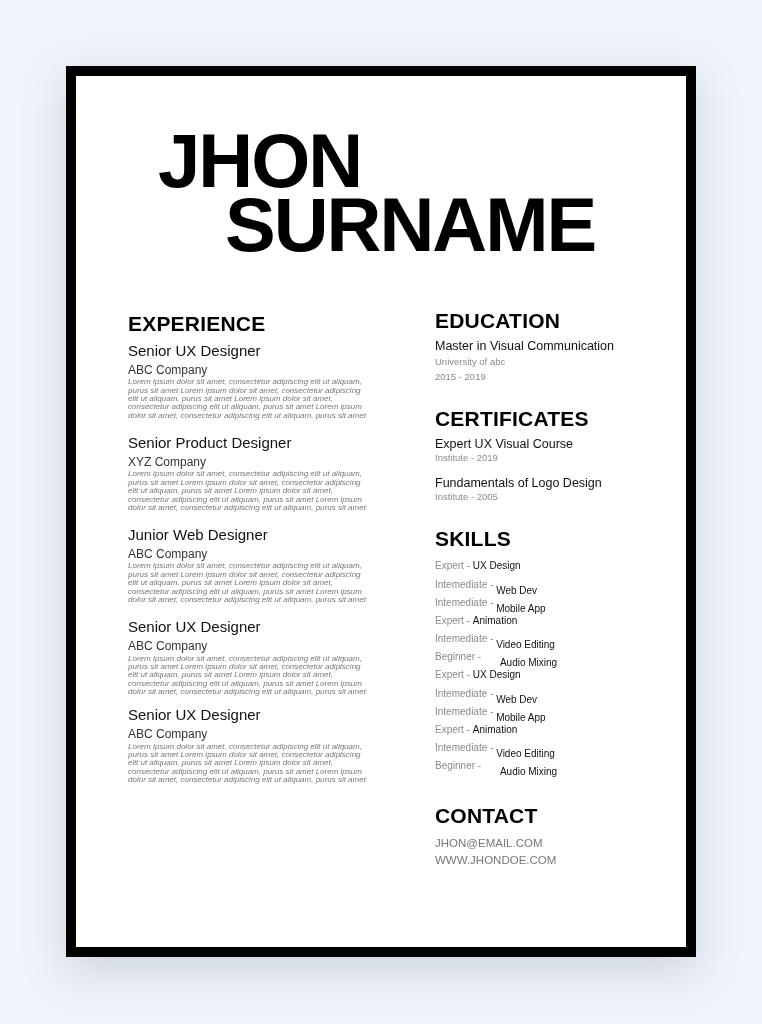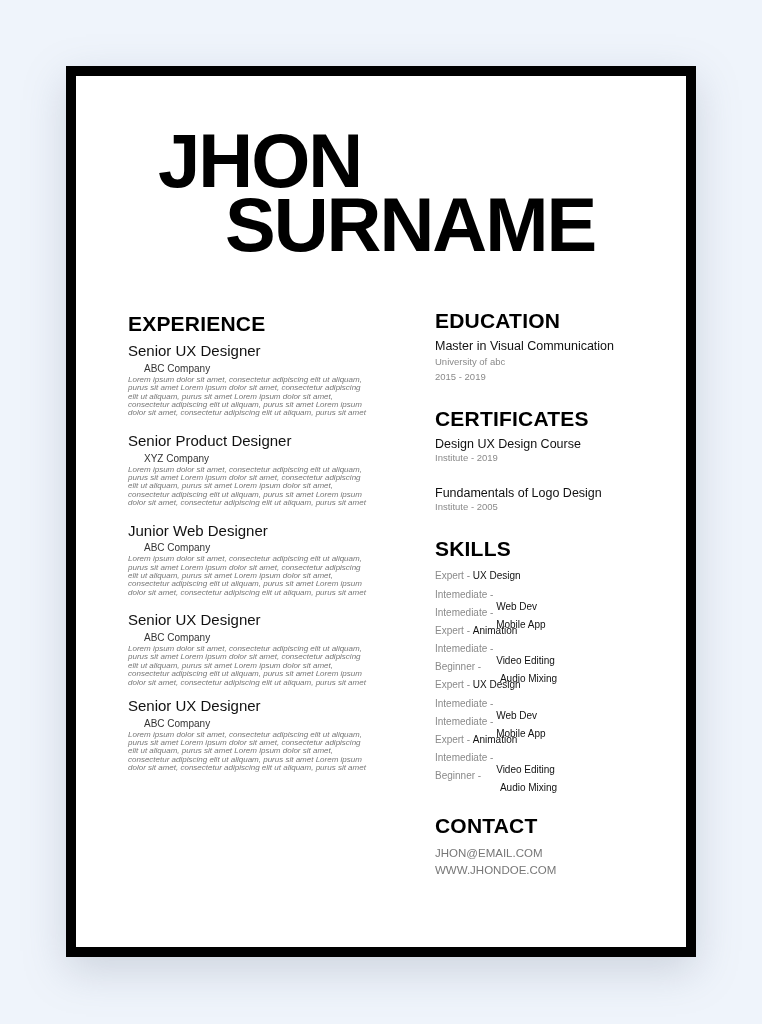--- a/index.html
+++ b/index.html
@@ -46,45 +46,45 @@
     font-weight: 700;
     color: #000;
     line-height: 1.1;
     letter-spacing: 0.2px;
   }
   .job { margin-bottom: 14px; }
   .job-title {
     font-size: 15px; color: #111; margin: 0; line-height: 1.25;
   }
   .job-company {
-    font-size: 10px; color: #333; margin: 2px 16px 1px; line-height: 1.2;
+    font-size: 12px; color: #333; margin: 2px 0 1px; line-height: 1.2;
   }
   .job-desc {
     font-size: 8px; color: #777; margin: 0; line-height: 1.05; font-style: italic;
   }
   .left-jobs { margin-top: 7px; }
 
   .edu-title { font-size: 12.5px; color: #111; margin: 6px 0 0; line-height: 1.3; }
   .edu-sub { font-size: 9.5px; color: #8a8a8a; margin: 1px 0 0; line-height: 1.4; }
 
   .cert-block { margin-top: 24px; }
   .cert-item { margin-top: 6px; }
-  .cert-item + .cert-item { margin-top: 20px; }
+  .cert-item + .cert-item { margin-top: 10px; }
   .cert-title { font-size: 12.5px; color: #111; margin: 0; line-height: 1.3; }
   .cert-sub { font-size: 9.5px; color: #8a8a8a; margin: 0; line-height: 1.3; }
 
   .skills-block { margin-top: 24px; }
   .skill-list { margin-top: 7px; }
   .skill-row {
     display: flex; align-items: baseline;
     height: 18.2px; font-size: 10px; line-height: 18px;
   }
   .skill-level { color: #8a8a8a; white-space: pre; }
   .skill-name { color: #111; }
-  .skill-name.offset { position: relative; top: 12px; text-align: right; }
+  .skill-name.offset { position: relative; top: 6px; text-align: right; }
   .skill-name.beginner { margin-left: 16px; }
 
   .contact-block { margin-top: 28px; }
   .contact-list { margin-top: 8px; }
   .contact-item { font-size: 11.5px; color: #777; line-height: 17px; margin: 0; }
 </style>
 </head>
 <body>
 
 <div class="frame">
@@ -129,21 +129,21 @@
       <div>
         <h2 class="section">EDUCATION</h2>
         <p class="edu-title">Master in Visual Communication</p>
         <p class="edu-sub">University of abc</p>
         <p class="edu-sub">2015 - 2019</p>
       </div>
 
       <div class="cert-block">
         <h2 class="section">CERTIFICATES</h2>
         <div class="cert-item">
-          <p class="cert-title">Design UX Design Course</p>
+          <p class="cert-title">Expert UX Visual Course</p>
           <p class="cert-sub">Institute - 2019</p>
         </div>
         <div class="cert-item">
           <p class="cert-title">Fundamentals of Logo Design</p>
           <p class="cert-sub">Institute - 2005</p>
         </div>
       </div>
 
       <div class="skills-block">
         <h2 class="section">SKILLS</h2>

